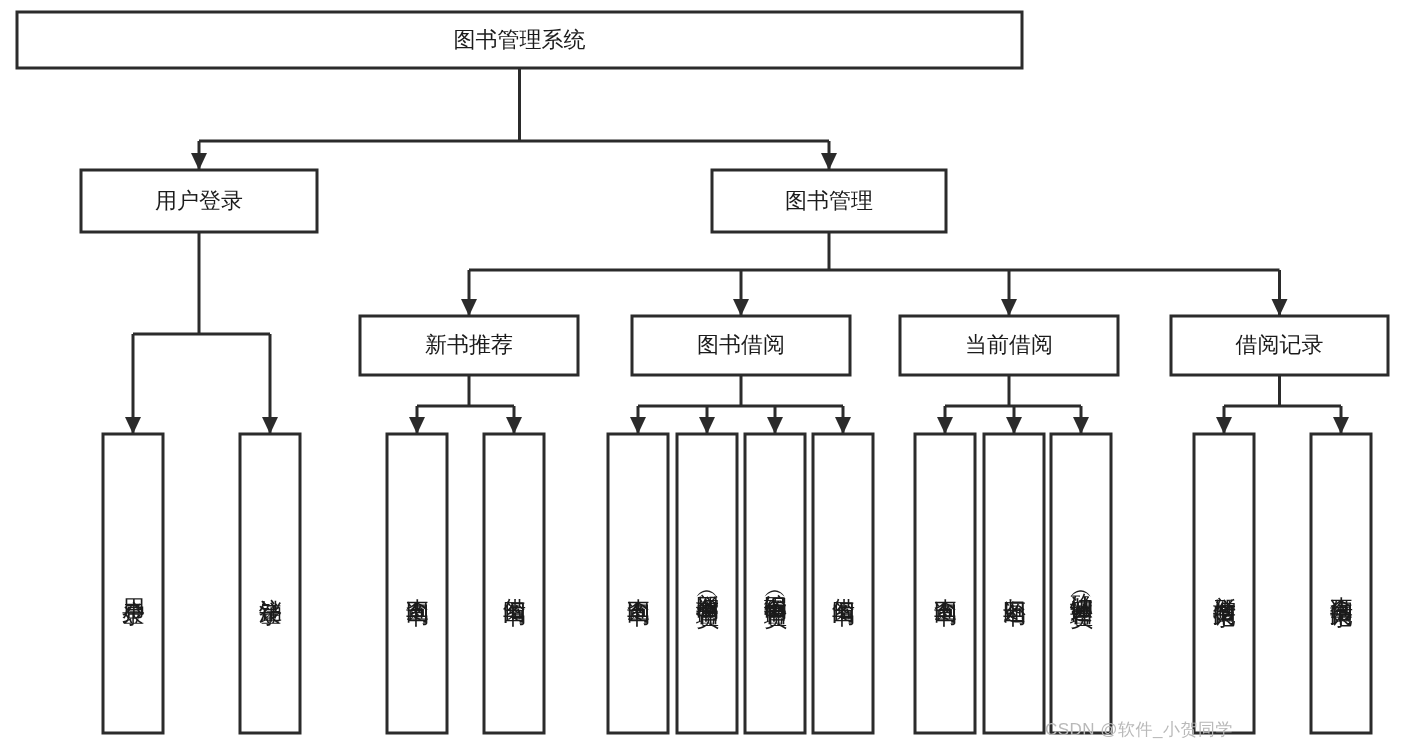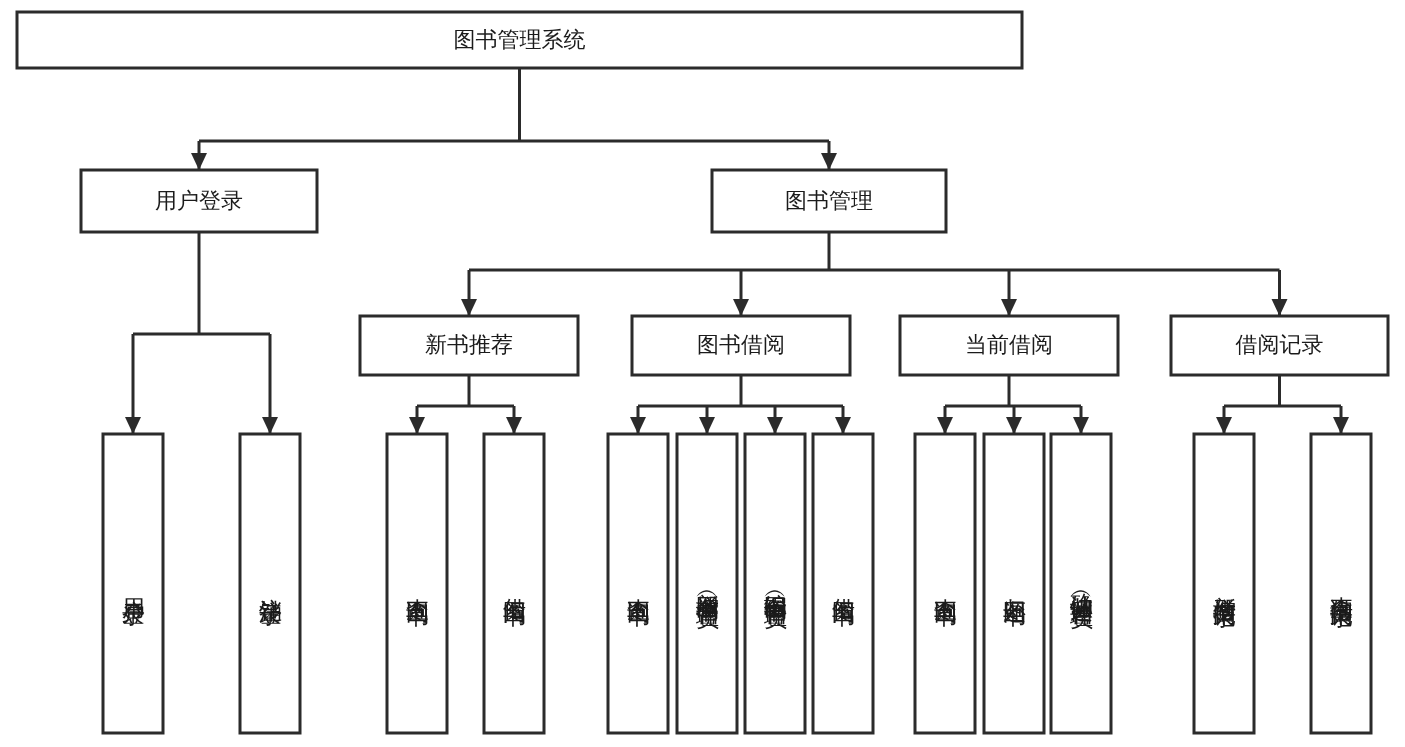--- a/index.html
+++ b/index.html
@@ -178,14 +178,15 @@
       <div class="leaf-label-wrap" style="left: 677px; top: 434px; width: 60px; height: 299px;">新增图书（管理员）</div>
       <div class="leaf-label-wrap" style="left: 745px; top: 434px; width: 60px; height: 299px;">编辑图书（管理员）</div>
       <div class="leaf-label-wrap" style="left: 813px; top: 434px; width: 60px; height: 299px;">借阅图书</div>
       <div class="leaf-label-wrap" style="left: 915px; top: 434px; width: 60px; height: 299px;">查询图书</div>
       <div class="leaf-label-wrap" style="left: 984px; top: 434px; width: 60px; height: 299px;">归还图书</div>
       <div class="leaf-label-wrap" style="left: 1051px; top: 434px; width: 60px; height: 299px;">确认归还（管理员）</div>
       <div class="leaf-label-wrap" style="left: 1194px; top: 434px; width: 60px; height: 299px;">新增借阅记录</div>
       <div class="leaf-label-wrap" style="left: 1311px; top: 434px; width: 60px; height: 299px;">查询借阅记录</div>
     </div>
 
+  <div id="watermark">CSDN @软件_小贺同学</div>
 
 </div>
 
 </body></html>

